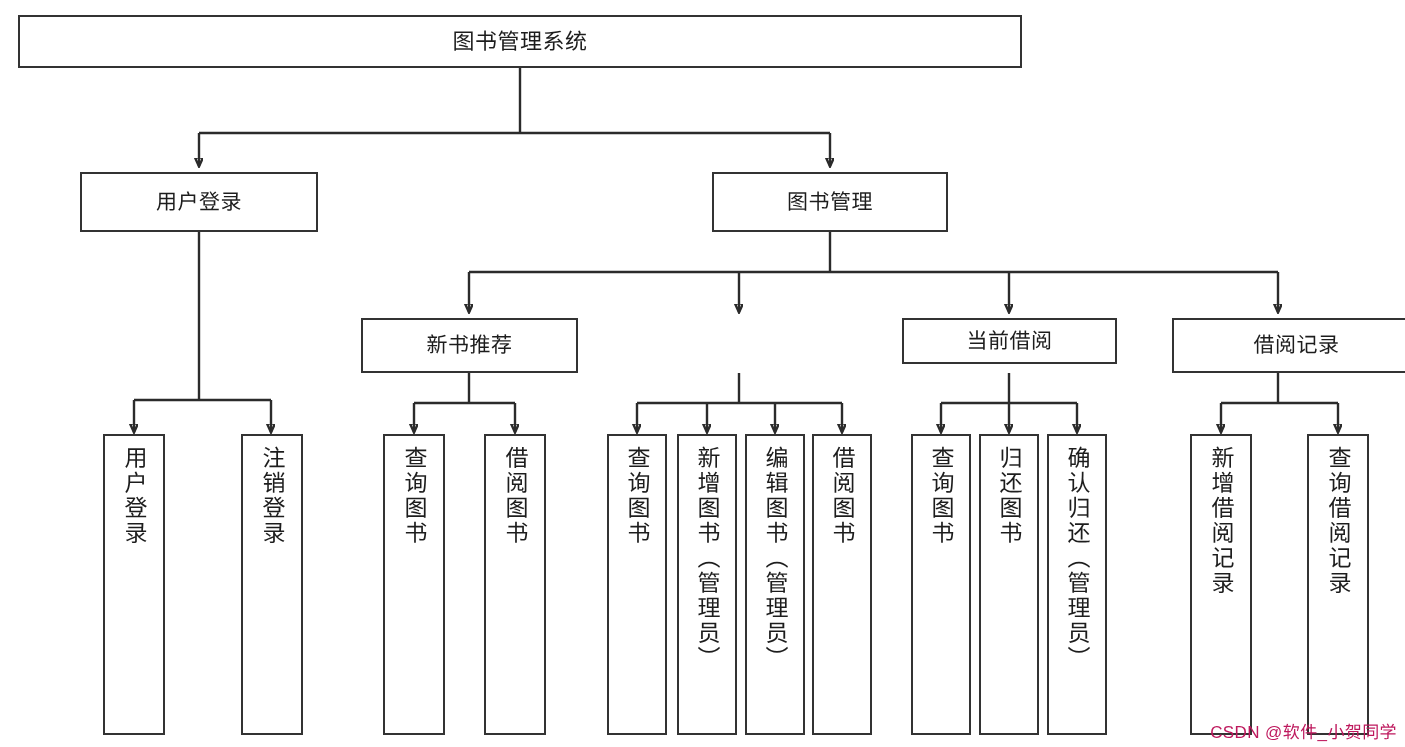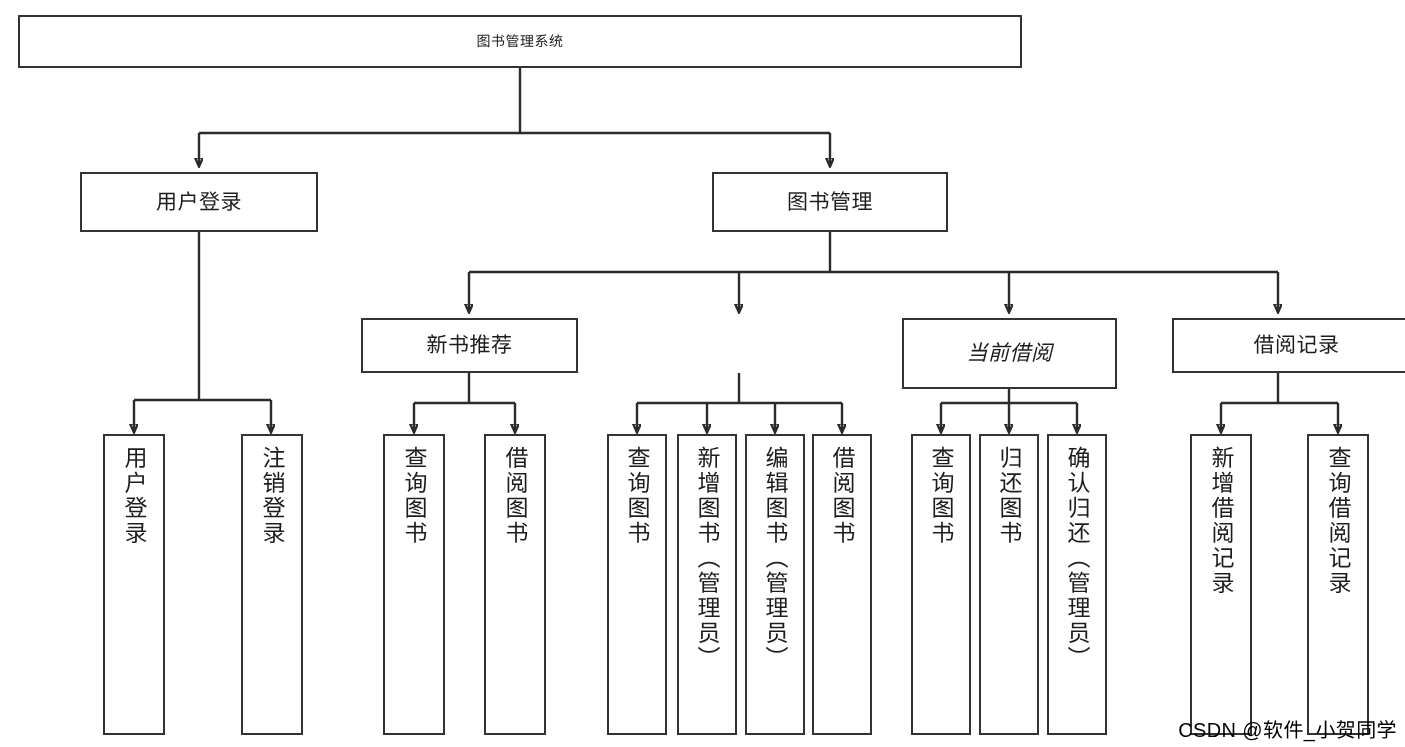--- a/index.html
+++ b/index.html
@@ -45,42 +45,42 @@
     display: block;
     text-align: center;
     line-height: 1.18;
     white-space: pre;
   }
   
   .node.horiz .label {
     font-size: 21px;
     letter-spacing: 0.5px;
   }
-  .node.root .label { font-size: 14px; }
+  .node.root .label { font-size: 22px; }
   
   .node.vert {
     align-items: flex-start;
     justify-content: center;
     padding-top: 10px;
   }
   .node.vert .label {
     writing-mode: vertical-rl;
     text-orientation: upright;
     font-size: 23px;
     line-height: 1.05;
     letter-spacing: 2px;
     white-space: nowrap;
   }
   
   #watermark {
     position: absolute;
     right: 8px;
     bottom: 4px;
-    font-size: 20px;
-    color: #000000;
+    font-size: 17px;
+    color: #be185d;
     letter-spacing: 0.4px;
     user-select: none;
     white-space: nowrap;
   }
 </style>
 </head>
 <body>
 
 <div id="canvas">
 
@@ -142,21 +142,21 @@
 
   <div class="node horiz" style="left:712px; top:172px; width:236px; height:60px;">
     <span class="label">图书管理</span>
   </div>
 
   <div class="node horiz" style="left:361px; top:318px; width:217px; height:55px;">
     <span class="label">新书推荐</span>
   </div>
 
 
-  <div class="node horiz" style="left:902px; top:318px; width:215px; height:71px;font-style:italic;">
+  <div class="node horiz" style="left:902px; top:318px; width:215px; height:46px;">
     <span class="label">当前借阅</span>
   </div>
 
   <div class="node horiz" style="left:1172px; top:318px; width:249px; height:55px;">
     <span class="label">借阅记录</span>
   </div>
 
   <div class="node vert" style="left:103px; top:434px; width:62px; height:301px;">
     <span class="label">用户登录</span>
   </div>

